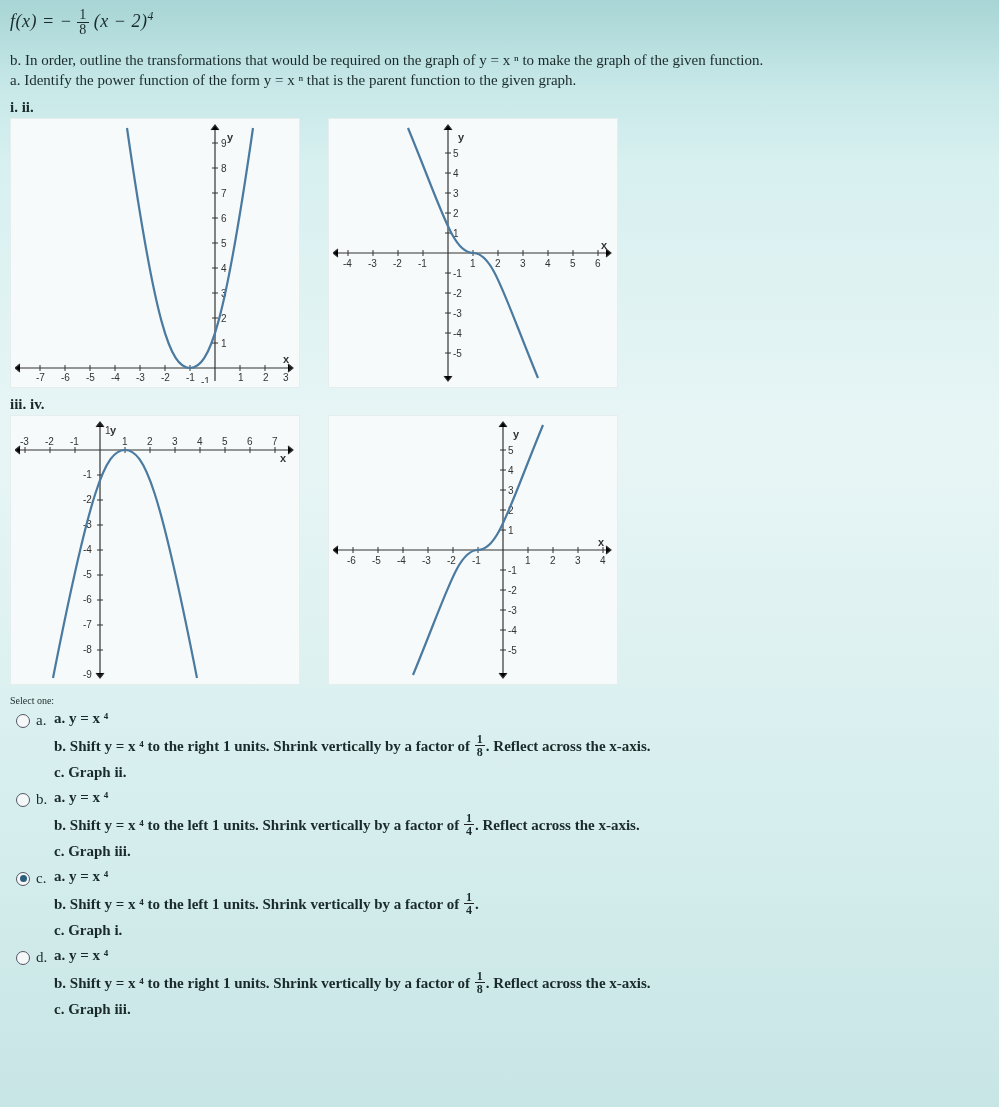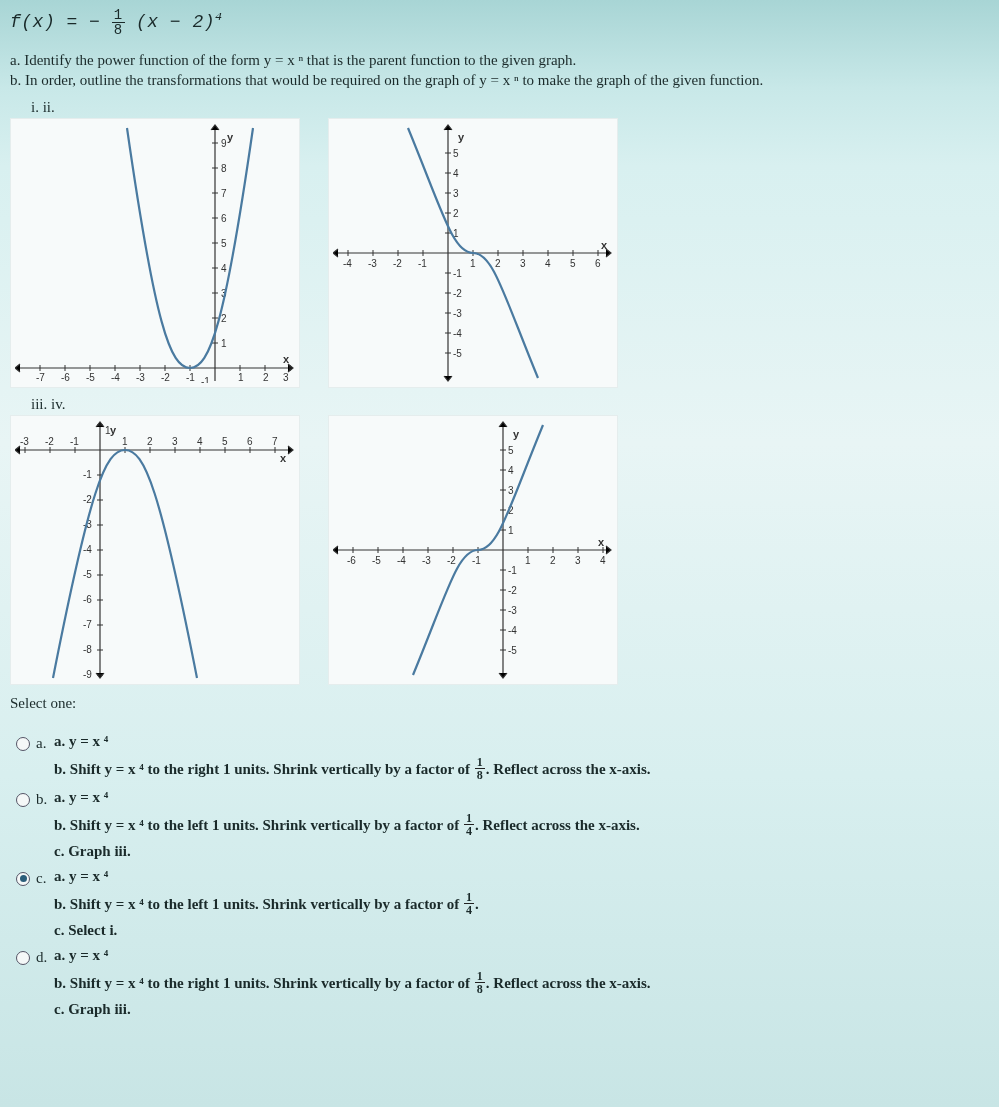--- a/index.html
+++ b/index.html
@@ -6,37 +6,37 @@
   body {
     width: 999px;
     height: 1107px;
     font-family: "Times New Roman", Times, serif;
     background: linear-gradient(180deg, #a8d5d5 0%, #c8e8e8 8%, #d8f0f0 15%, #e8f5f5 40%, #d8efef 70%, #c8e5e5 100%);
     padding: 8px 10px;
     color: #1a2a2a;
     position: relative;
     overflow: hidden;
   }
-  .formula { font-size: 18px; font-style: italic; margin-bottom: 13px; letter-spacing: 0.5px; font-family: Liberation Mono, monospace;}
+  .formula { font-size: 18px; font-style: italic; margin-bottom: 13px; letter-spacing: 0.5px;}
   .formula .frac { display: inline-block; vertical-align: middle; text-align: center; font-style: normal; font-size: 14px; line-height: 1;}
   .formula .frac .num { display:block; border-bottom: 1px solid #1a2a2a; padding: 0 2px;}
   .formula .frac .den { display:block; padding: 0 2px;}
   .sup { font-size: 0.65em; vertical-align: super; }
   .qtext { font-size: 15px; margin-top: 6px; line-height: 1.35;}
-  .roman-row { font-size: 15px; font-weight: normal; margin-top: 8px; margin-bottom: 2px; margin-left: 21px;}
+  .roman-row { font-size: 15px; font-weight: bold; margin-top: 8px; margin-bottom: 2px;}
   .graphs-row { display: flex; gap: 28px; margin-bottom: 2px;}
   .graph-box { background: #f7fafa; border: 1px solid #e5eded; padding: 4px; position: relative;}
   .graph-box svg { display:block; }
   .tick-label { font-family: Arial, sans-serif; font-size: 10px; fill: #333; }
   .axis-label { font-family: Arial, sans-serif; font-size: 11px; fill: #333; font-weight: bold;}
   .curve { fill: none; stroke: #4a7aa0; stroke-width: 2.2; }
   .axis { stroke: #333; stroke-width: 1.2; }
   .tick { stroke: #333; stroke-width: 1;}
 
-  .select-one { font-size: 15px; margin-top: 10px; margin-bottom: 21px;}
+  .select-one { font-size: 10px; margin-top: 10px; margin-bottom: 4px;}
   .options { padding-left: 6px; }
   .option { display: flex; align-items: flex-start; font-size: 15px; margin-bottom: 2px;}
   .radio {
     flex: 0 0 14px; width: 14px; height: 14px; margin-top: 4px; margin-right: 6px;
     border: 1.5px solid #556; border-radius: 50%; background: #f5f8f8;
     display: inline-flex; align-items: center; justify-content: center;
   }
   .radio.selected::after { content:""; width:7px; height:7px; background:#2b5e7a; border-radius:50%;}
   .opt-letter { flex: 0 0 18px; margin-top:2px;}
   .opt-body { flex: 1; font-weight: bold; }
@@ -51,22 +51,22 @@
 <div class="formula">
   <span>f(x) = −</span>
   <span class="frac">
     <span class="num">1</span>
     <span class="den">8</span>
   </span>
   <span>(x − 2)</span><span class="sup">4</span>
 </div>
 
 <div class="qtext">
+  <div>b. In order, outline the transformations that would be required on the graph of y = x ⁿ to make the graph of the given function.</div>
   <div>a. Identify the power function of the form y = x ⁿ that is the parent function to the given graph.</div>
-  <div>b. In order, outline the transformations that would be required on the graph of y = x ⁿ to make the graph of the given function.</div>
 </div>
 
 <div class="roman-row">i. ii.</div>
 
 <div class="graphs-row">
 
   <div class="graph-box">
     <svg width="280" height="260" viewBox="0 0 280 260">
       <g>
 
@@ -475,38 +475,39 @@
 
 <div class="select-one">Select one:</div>
 
 <div class="options" id="options-container">
     <div class="option">
       <span class="radio"></span>
       <span class="opt-letter">a.</span>
       <div class="opt-body">
         <div class="line">a. y = x ⁴</div>
         <div class="line"><span>b. Shift y = x ⁴ to the right 1 units. Shrink vertically by a factor of </span><span class="inline-frac"><span class="n">1</span><span class="d">8</span></span><span>. Reflect across the x-axis.</span></div>
+        <div class="line">c. Graph ii.</div>
       </div>
     </div>
     <div class="option">
       <span class="radio"></span>
       <span class="opt-letter">b.</span>
       <div class="opt-body">
         <div class="line">a. y = x ⁴</div>
         <div class="line"><span>b. Shift y = x ⁴ to the left 1 units. Shrink vertically by a factor of </span><span class="inline-frac"><span class="n">1</span><span class="d">4</span></span><span>. Reflect across the x-axis.</span></div>
         <div class="line">c. Graph iii.</div>
       </div>
     </div>
     <div class="option">
       <span class="radio selected"></span>
       <span class="opt-letter">c.</span>
       <div class="opt-body">
         <div class="line">a. y = x ⁴</div>
         <div class="line"><span>b. Shift y = x ⁴ to the left 1 units. Shrink vertically by a factor of </span><span class="inline-frac"><span class="n">1</span><span class="d">4</span></span><span>.</span></div>
-        <div class="line">c. Select i.</div>
+        <div class="line">c. Graph i.</div>
       </div>
     </div>
     <div class="option">
       <span class="radio"></span>
       <span class="opt-letter">d.</span>
       <div class="opt-body">
         <div class="line">a. y = x ⁴</div>
         <div class="line"><span>b. Shift y = x ⁴ to the right 1 units. Shrink vertically by a factor of </span><span class="inline-frac"><span class="n">1</span><span class="d">8</span></span><span>. Reflect across the x-axis.</span></div>
         <div class="line">c. Graph iii.</div>
       </div>

